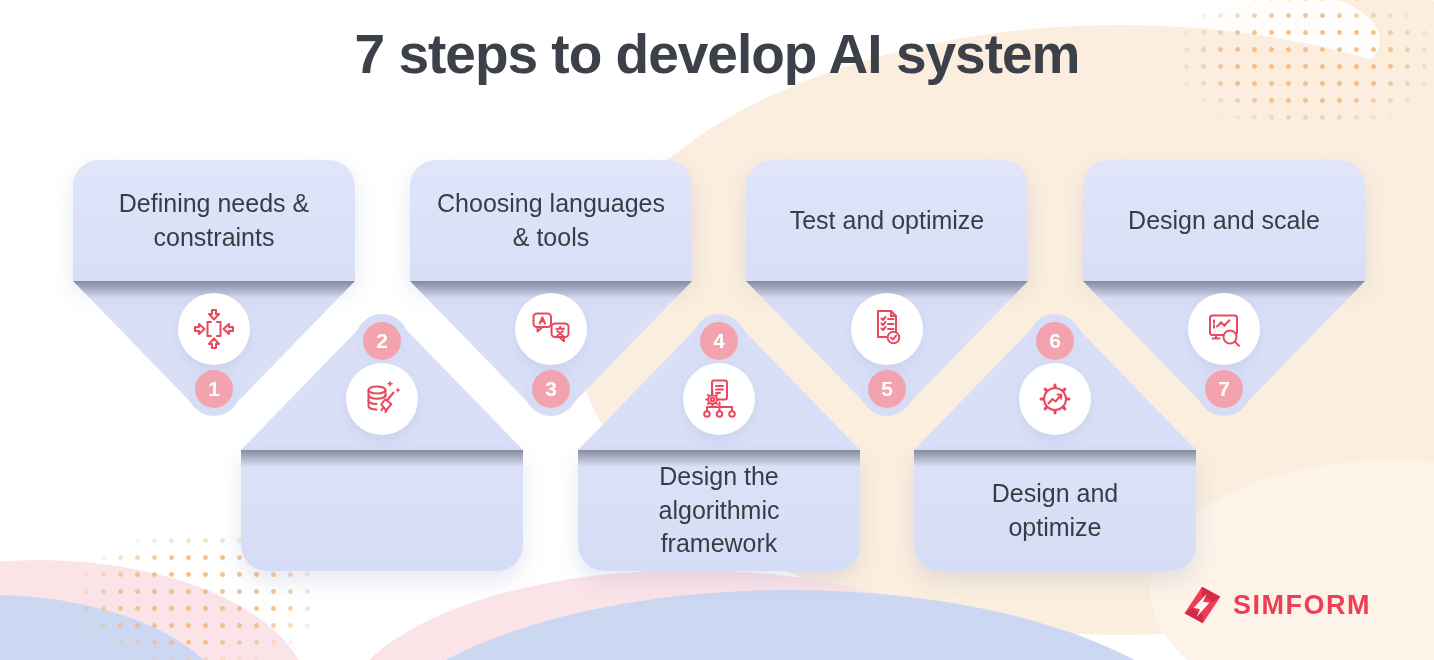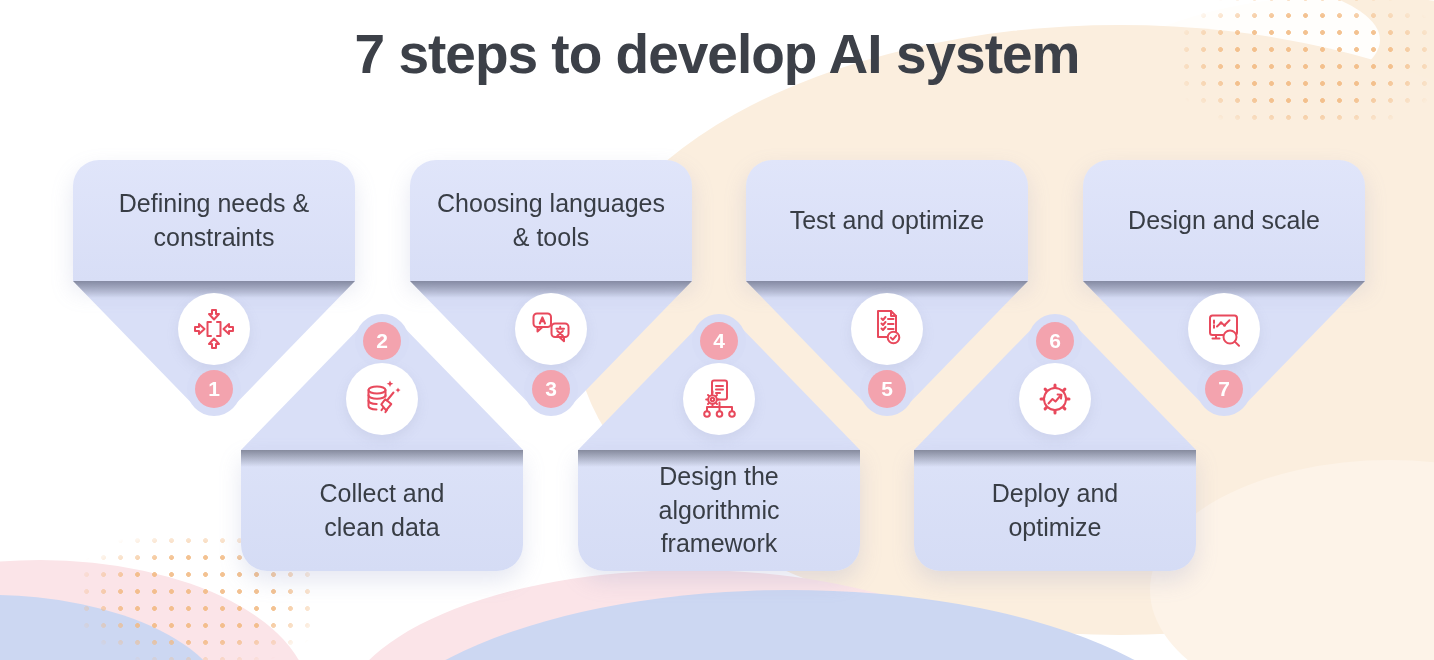--- a/index.html
+++ b/index.html
@@ -103,22 +103,20 @@
       </svg>
     </div>
     <div class="badge">1</div>
   </div>
 
   <div class="step bot s2">
     <div class="pointer"></div>
     <div class="tip-circle"></div>
     <div class="card">
       <div class="fold-shadow"></div>
-      <span class="card-text">Collect and
-clean data</span>
     </div>
     <div class="icon-circle">
       <svg width="44" height="44" viewBox="0 0 44 44">
         <ellipse class="ic" cx="17" cy="13" rx="8.5" ry="3.5"></ellipse>
         <path class="ic" d="M8.5 13 V29 c0 1.9 3.5 3.4 8 3.5"></path>
         <path class="ic" d="M25.5 13 v6.5"></path>
         <path class="ic" d="M8.5 18.3 c0 1.9 3.8 3.5 8.5 3.5 s8.5 -1.6 8.5 -3.5"></path>
         <path class="ic" d="M8.5 23.6 c0 1.9 3.6 3.4 8.2 3.5"></path>
         <path class="ic" d="M33.5 15.5 l-6.5 8"></path>
         <path class="ic" d="M25.3 22.2 l6 4.8 -5.2 6.3 -4.8 -6 z"></path>
@@ -197,21 +195,21 @@
       </svg>
     </div>
     <div class="badge">5</div>
   </div>
 
   <div class="step bot s6">
     <div class="pointer"></div>
     <div class="tip-circle"></div>
     <div class="card">
       <div class="fold-shadow"></div>
-      <span class="card-text">Deploy and
+      <span class="card-text">Design and
 optimize</span>
     </div>
     <div class="icon-circle">
       <svg width="44" height="44" viewBox="0 0 44 44">
         <g stroke="#e8495c" stroke-width="3" stroke-linecap="round">
           <path d="M22 8 v3 M22 33 v3 M8 22 h3 M33 22 h3 M12.1 12.1 l2.1 2.1 M29.8 29.8 l2.1 2.1 M31.9 12.1 l-2.1 2.1 M14.2 29.8 l-2.1 2.1"></path>
         </g>
         <circle class="icw" cx="22" cy="22" r="11"></circle>
         <path class="ic" d="M15.5 26.5 l4 -4.5 3 2.5 5.5 -6.5"></path>
         <path class="ic" d="M24.6 17.6 l3.8 .2 -.4 3.8"></path>
@@ -236,14 +234,23 @@
         <circle class="icf" cx="19" cy="15.7" r="1.5"></circle>
         <circle class="icf" cx="22.5" cy="18.3" r="1.5"></circle>
         <path class="ic" d="M14 28 v3.5 M10.5 31.5 h7"></path>
         <circle class="icw" cx="28" cy="30" r="6.5"></circle>
         <path class="ic" d="M32.8 34.6 l4.2 4.2" stroke-width="3"></path>
       </svg>
     </div>
     <div class="badge">7</div>
   </div>
 
+  <div class="logo">
+    <svg width="44" height="44" viewBox="0 0 48 48">
+      <path d="M24 4 L44 15 L25 44 L5 33 Z" fill="#ee3d54"></path>
+      <path d="M24 4 L44 15 L36 21 L24 13 Z" fill="#d42b44"></path>
+      <path d="M5 33 L13 27 L25 35 L25 44 Z" fill="#d42b44"></path>
+      <path d="M29 12 L15 27 L22 28.5 L18 37 L32 21.5 L25 20.5 Z" fill="#ffffff"></path>
+    </svg>
+    <span class="logo-text">SIMFORM</span>
+  </div>
 
 </div>
 
 </body></html>

